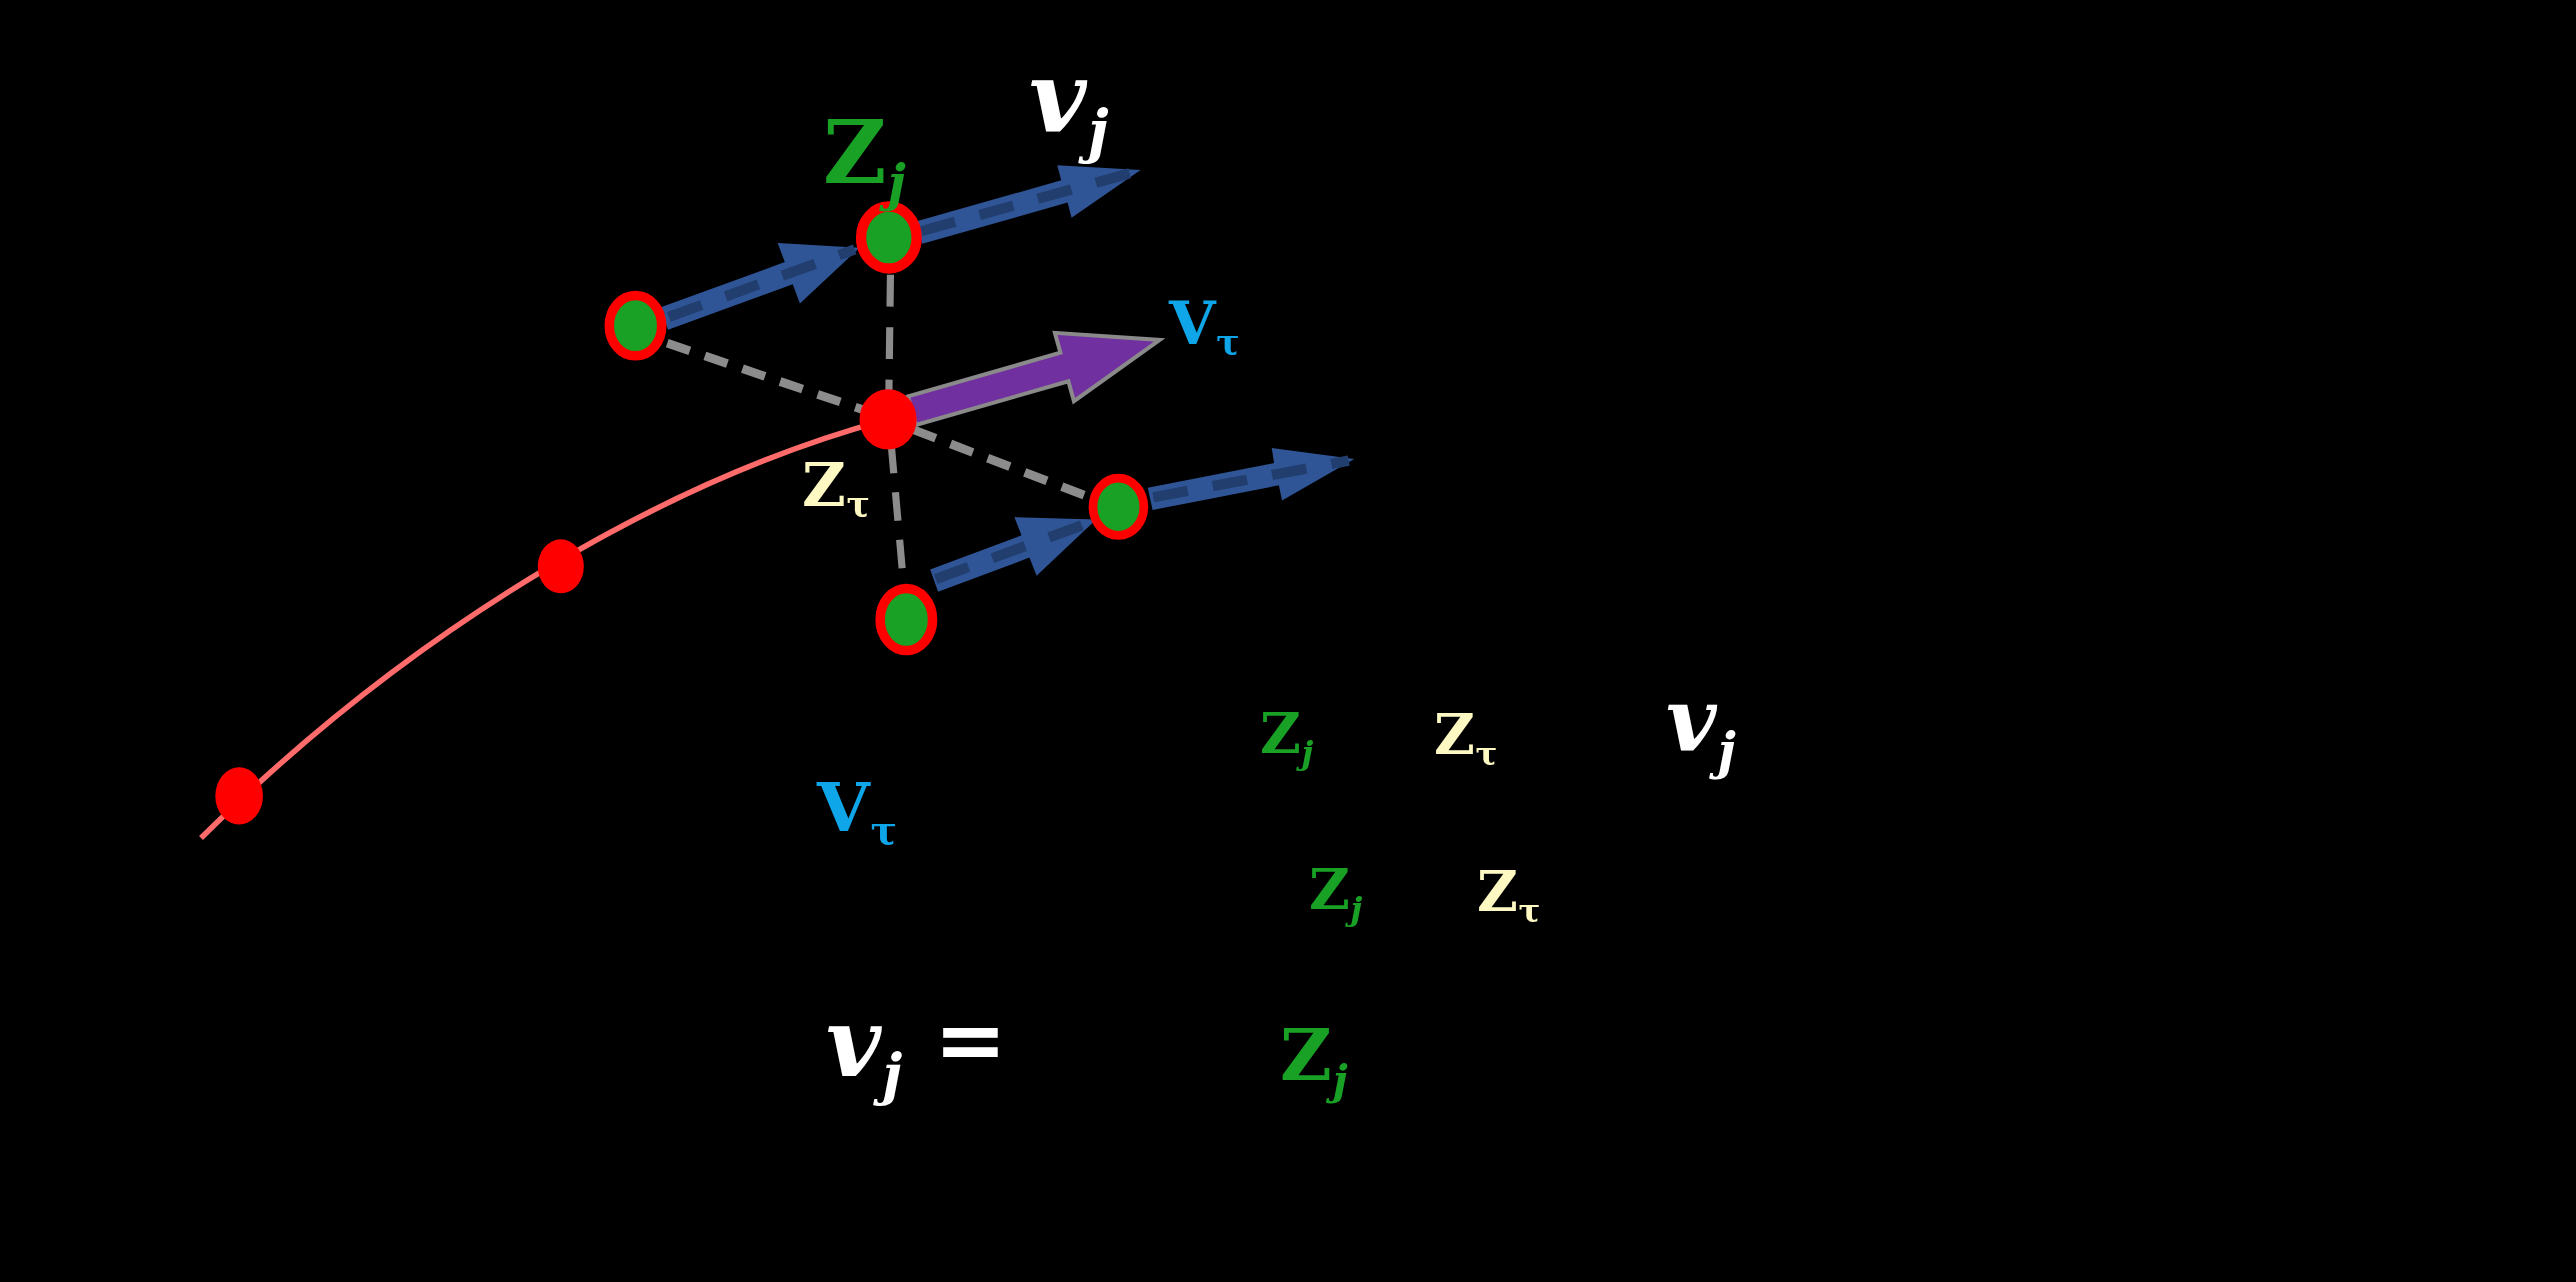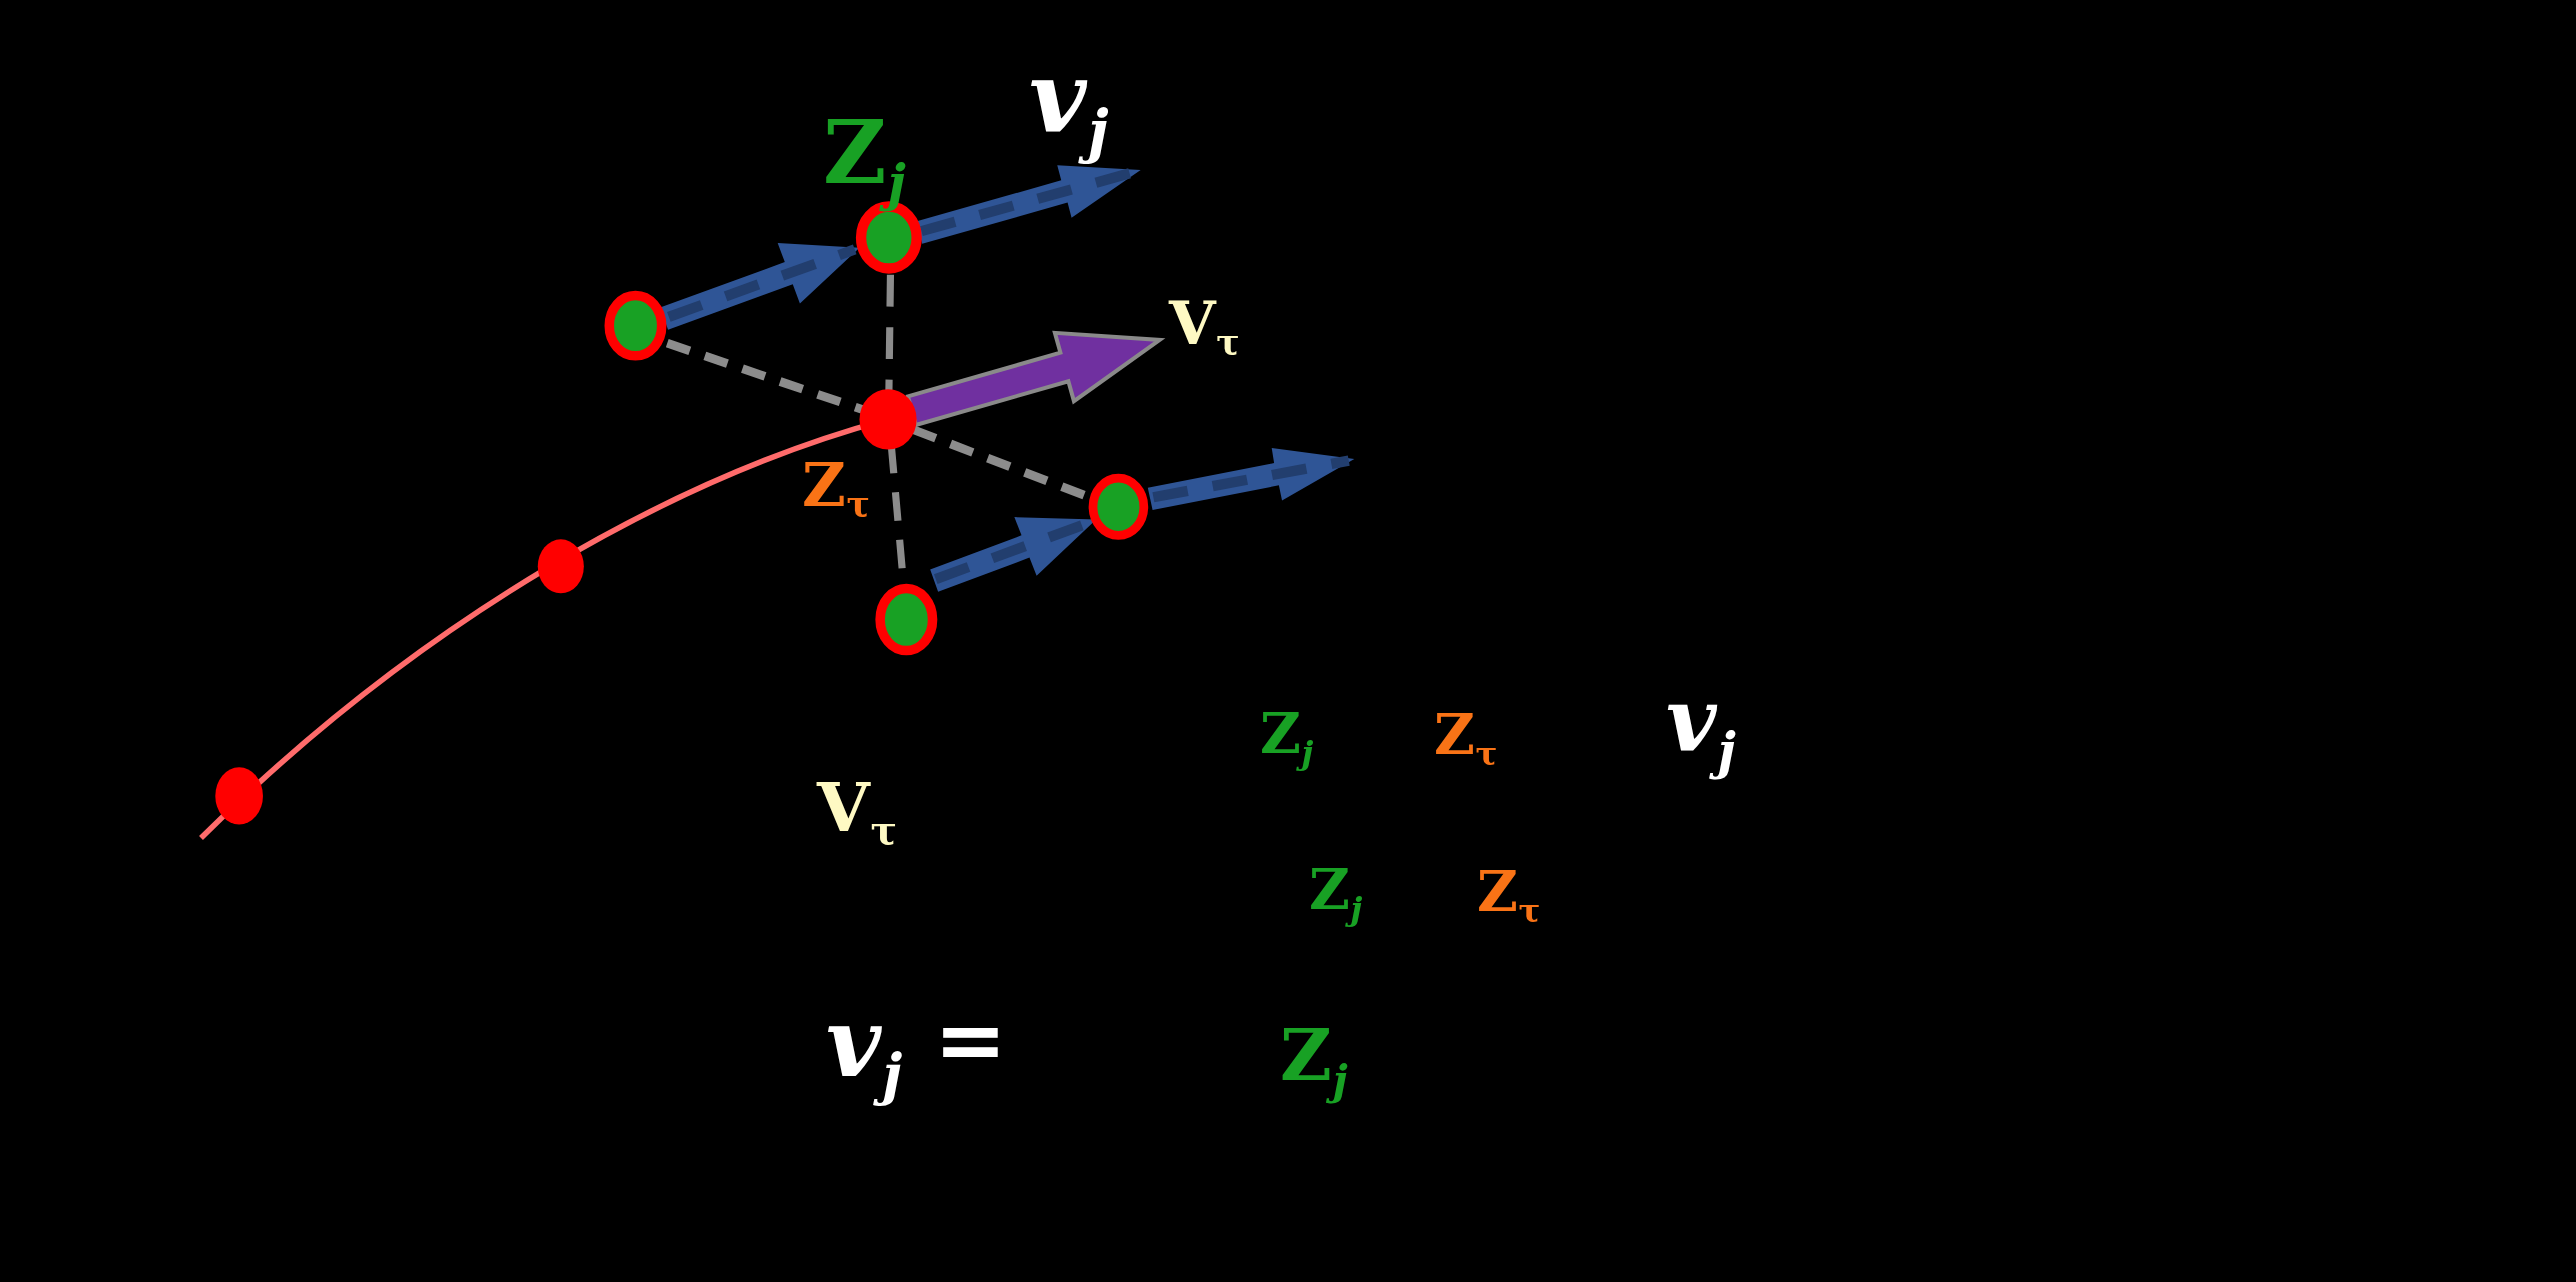--- a/index.html
+++ b/index.html
@@ -14,23 +14,23 @@
   .tok{
     position:absolute;
     line-height:1;
     font-weight:700;
     white-space:nowrap;
     font-family:"DejaVu Serif","Liberation Serif",serif;
   }
   .it{font-style:italic;}
   .sub{font-size:58%;vertical-align:-0.33em;margin-left:0.02em;}
   .c-green{color:#18A124;}
-  .c-red{color:#f97316;}
+  .c-red{color:#fef9c3;}
   .c-navy{color:#ffffff;}
-  .c-purple{color:#fef9c3;}
+  .c-purple{color:#0ea5e9;}
 </style>
 </head>
 <body>
 
 <div class="canvas">
 
   <svg class="layer" width="2576" height="1282" viewBox="0 0 3243 1614">
 
     <path d="M 253 1055 C 530 780, 850 600, 1118 528" fill="none" stroke-width="7" stroke="#FF6B6B"></path>
 

